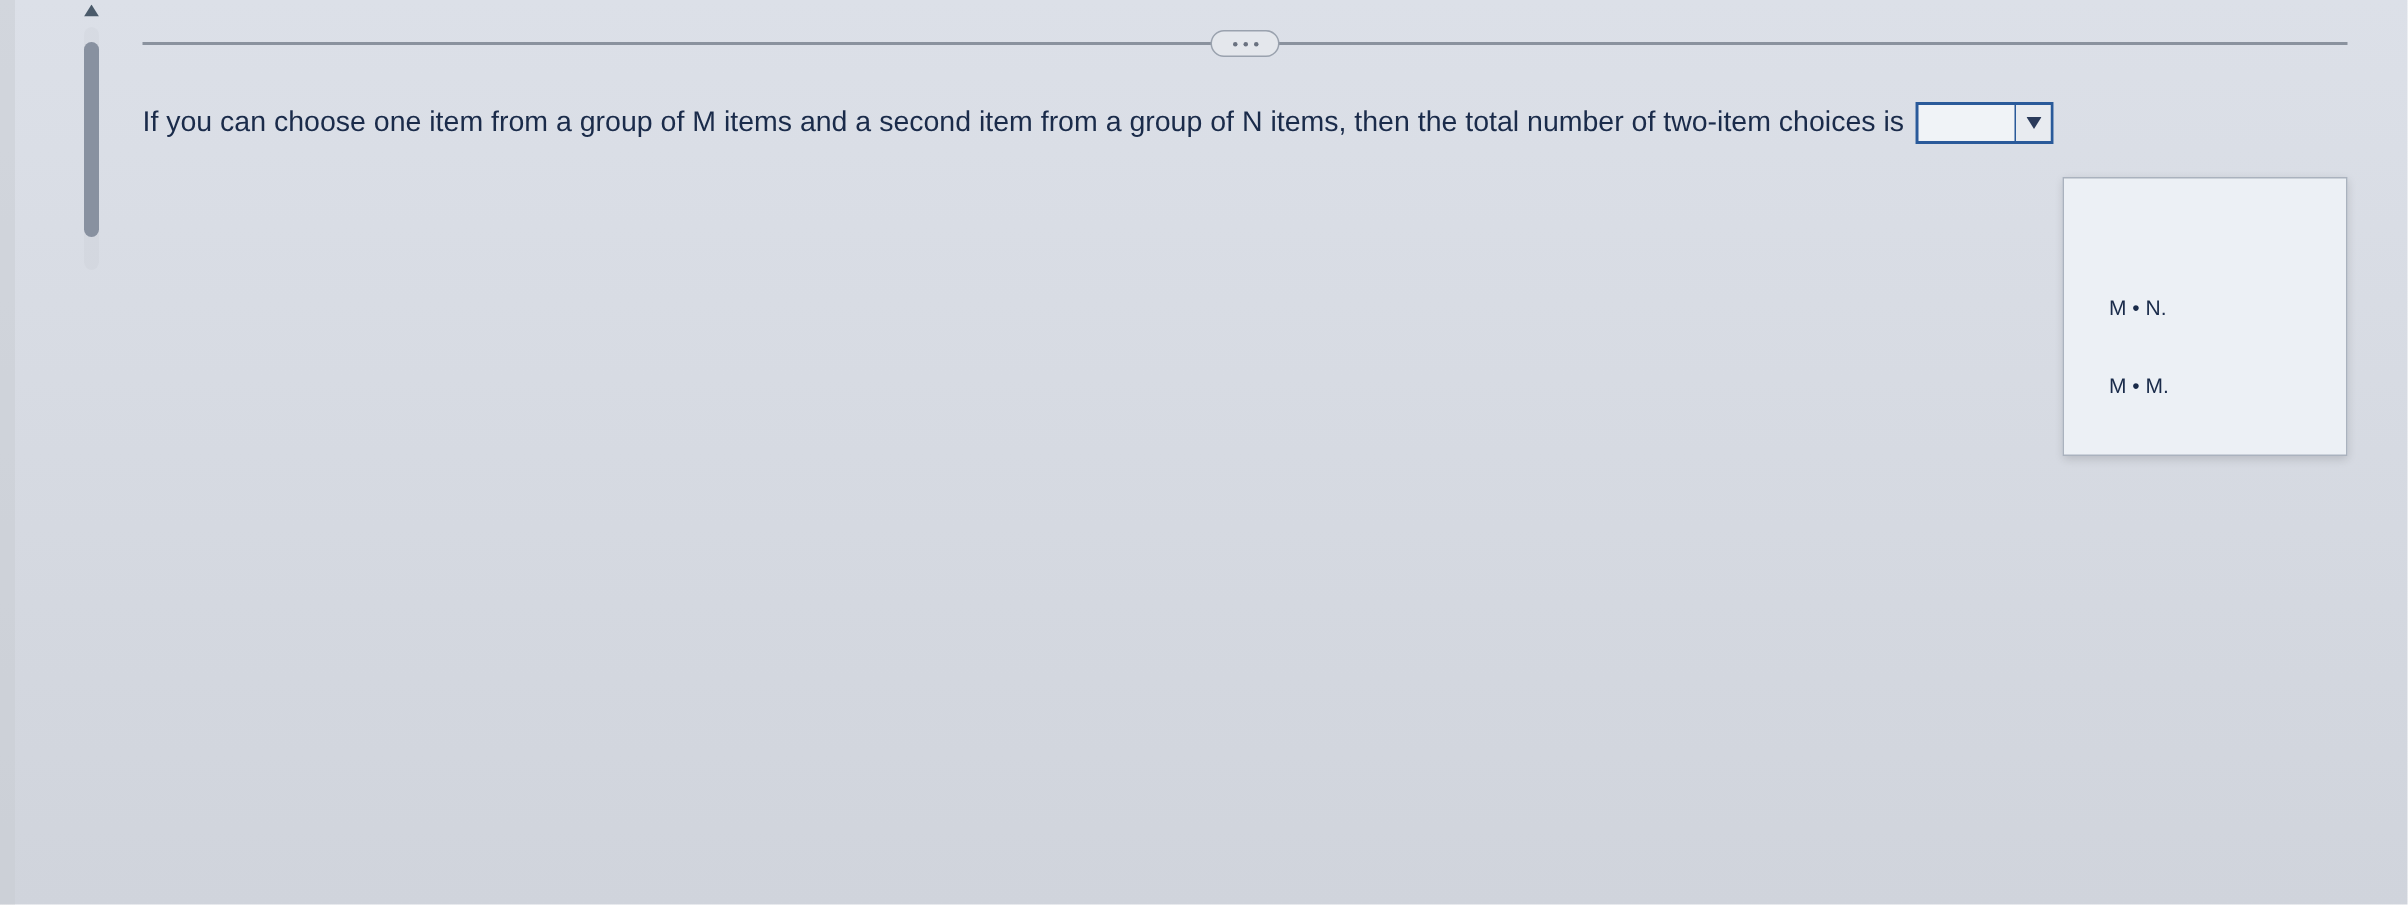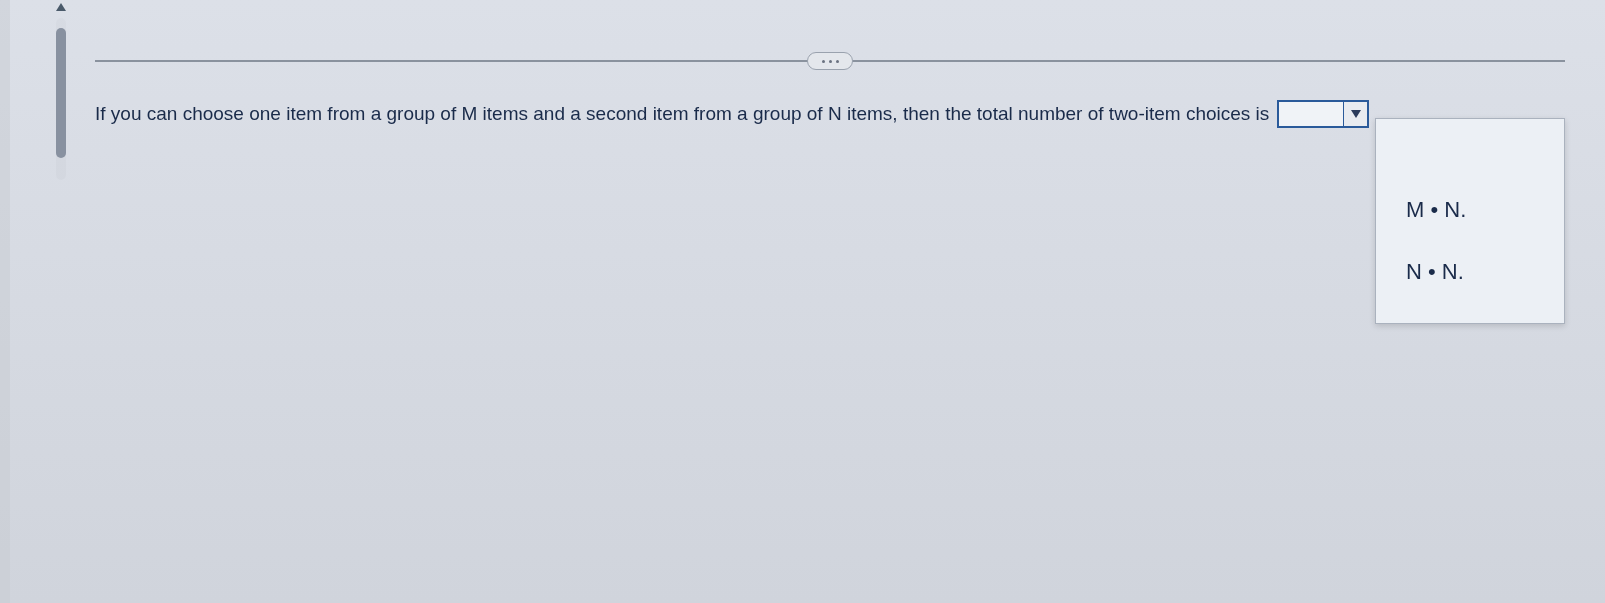--- a/index.html
+++ b/index.html
@@ -48,21 +48,20 @@
       background: #8891a0;
       border-radius: 5px;
       position: absolute;
       top: 10px;
     }
     .content-area {
       position: absolute;
       left: 95px;
       top: 28px;
       right: 40px;
-      margin-top: 32px;
     }
     .divider-row {
       position: relative;
       height: 2px;
       margin-bottom: 38px;
     }
     .divider-line {
       position: absolute;
       left: 0;
       right: 0;
@@ -133,21 +132,21 @@
       position: absolute;
       right: 40px;
       top: 118px;
       width: 190px;
       background: #ecf0f5;
       border: 1px solid #aab2be;
       box-shadow: 0 2px 6px rgba(0,0,0,0.15);
       padding: 60px 20px 20px 30px;
     }
     .option-item {
-      font-size: 22px;
+      font-size: 14px;
       color: #1a2b4a;
       padding: 18px 0;
       cursor: pointer;
       font-weight: 500;
     }
     .left-thin-bar {
       position: absolute;
       left: 0;
       top: 0;
       width: 10px;
@@ -189,14 +188,14 @@
         <svg width="10" height="8" viewBox="0 0 10 8">
           <path d="M0 0 L10 0 L5 8 Z" fill="#2a3a5a"></path>
         </svg>
       </div>
     </div>
   </div>
 </div>
 
 <div class="options-panel">
   <div class="option-item">M • N.</div>
-  <div class="option-item">N • N.</div>
+  <div class="option-item">M • M.</div>
 </div>
 
 </body></html>

